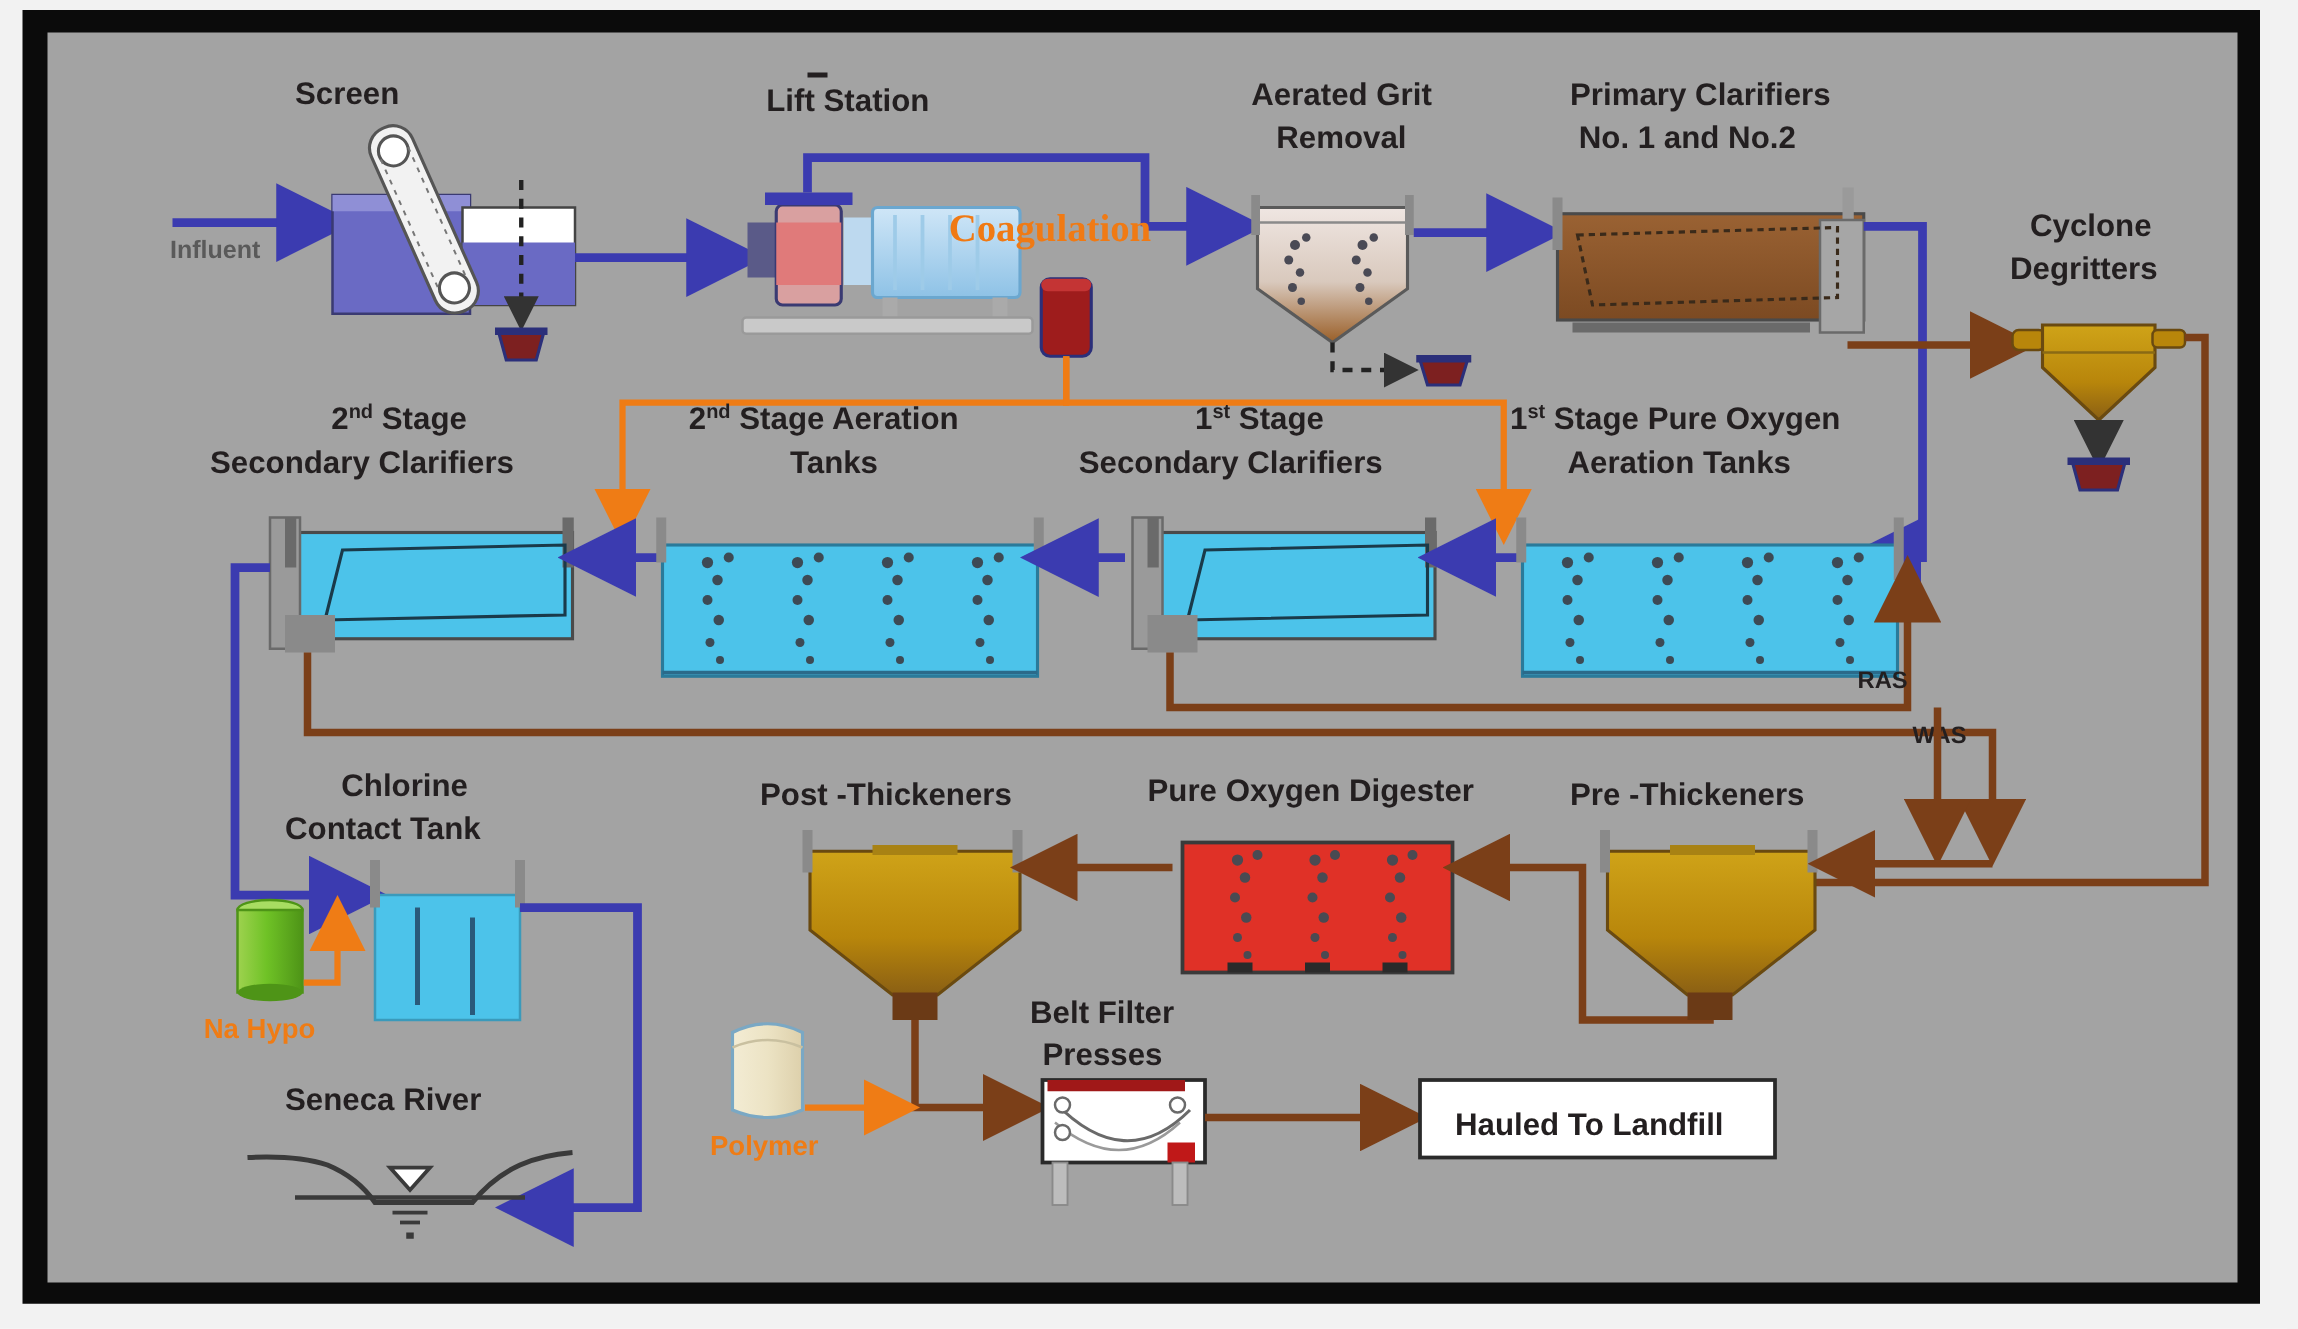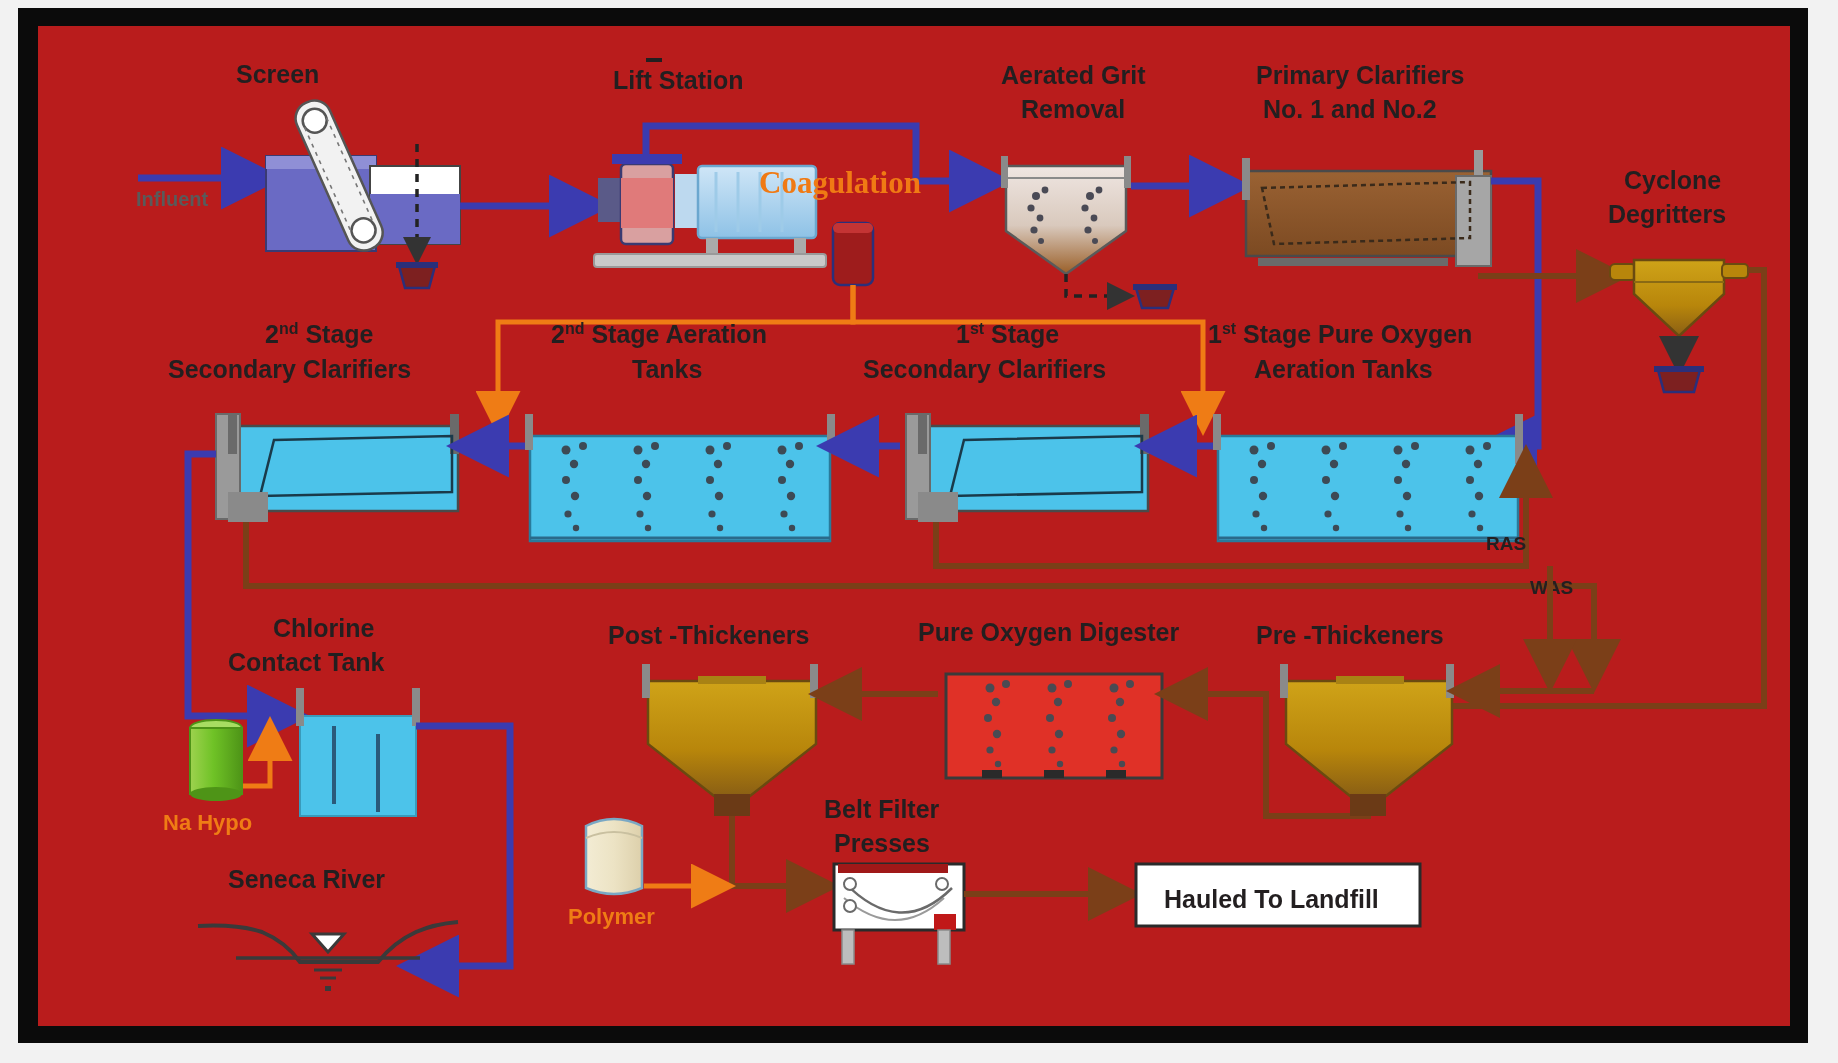--- a/index.html
+++ b/index.html
@@ -2,21 +2,21 @@
 <html><head>
 <meta charset="utf-8">
 <style>
   html,body{margin:0;padding:0;background:#ffffff;}
   body{width:1838px;height:1063px;overflow:hidden;
        font-family:"Liberation Sans",sans-serif;}
   #frame{position:absolute;left:0;top:0;width:1838px;height:1063px;background:#f2f2f2;}
   #blackborder{position:absolute;left:18px;top:8px;width:1790px;height:1035px;
        background:#0b0b0b;}
   #canvas{position:absolute;left:38px;top:26px;width:1752px;height:1000px;
-       background:#b91c1c;overflow:hidden;}
+       background:#a3a3a3;overflow:hidden;}
   svg{position:absolute;left:0;top:0;}
   .lbl{font-family:"Liberation Sans",sans-serif;font-weight:bold;fill:#231f20;}
   .lbl-dark{font-size:25px;}
   .lbl-sm{font-size:22px;}
   .lbl-or{fill:#ef7c15;font-weight:bold;}
   .lbl-coag{font-family:"Liberation Serif",serif;font-weight:bold;font-size:31px;fill:#f07a14;}
   .lbl-tiny{font-size:19px;font-weight:bold;fill:#231f20;}
   .lbl-inf{font-size:20px;font-weight:bold;fill:#5a5a5a;}
   text{dominant-baseline:auto;}
 </style>

